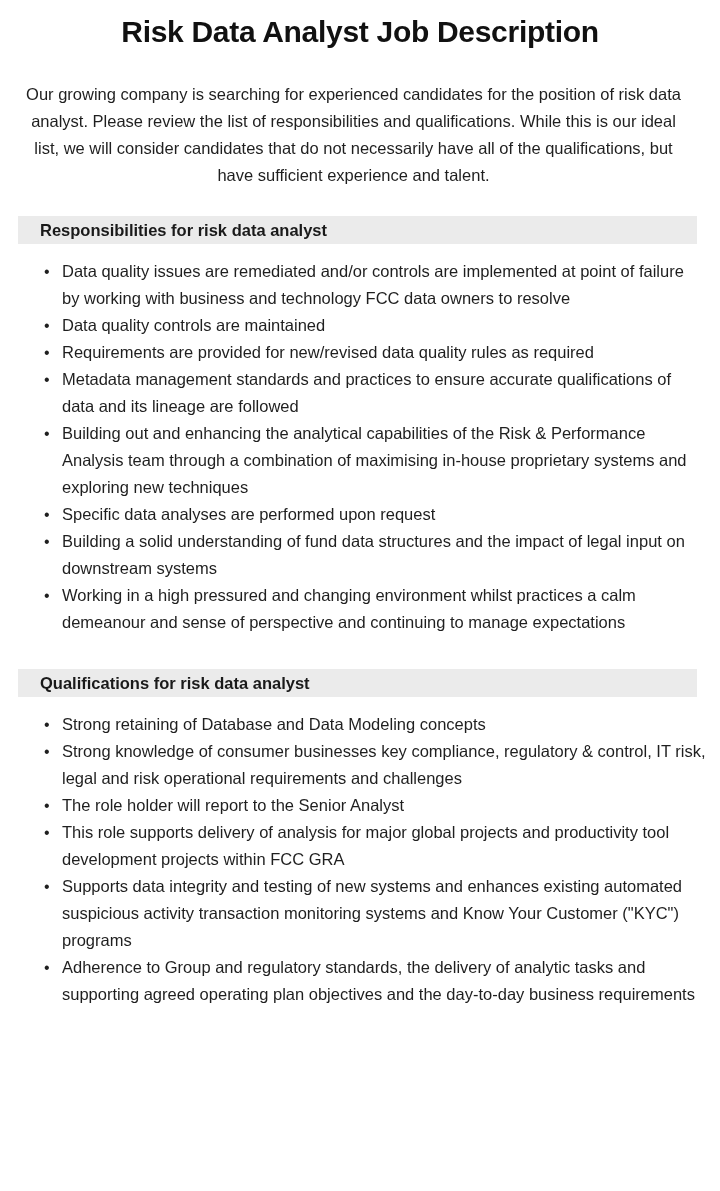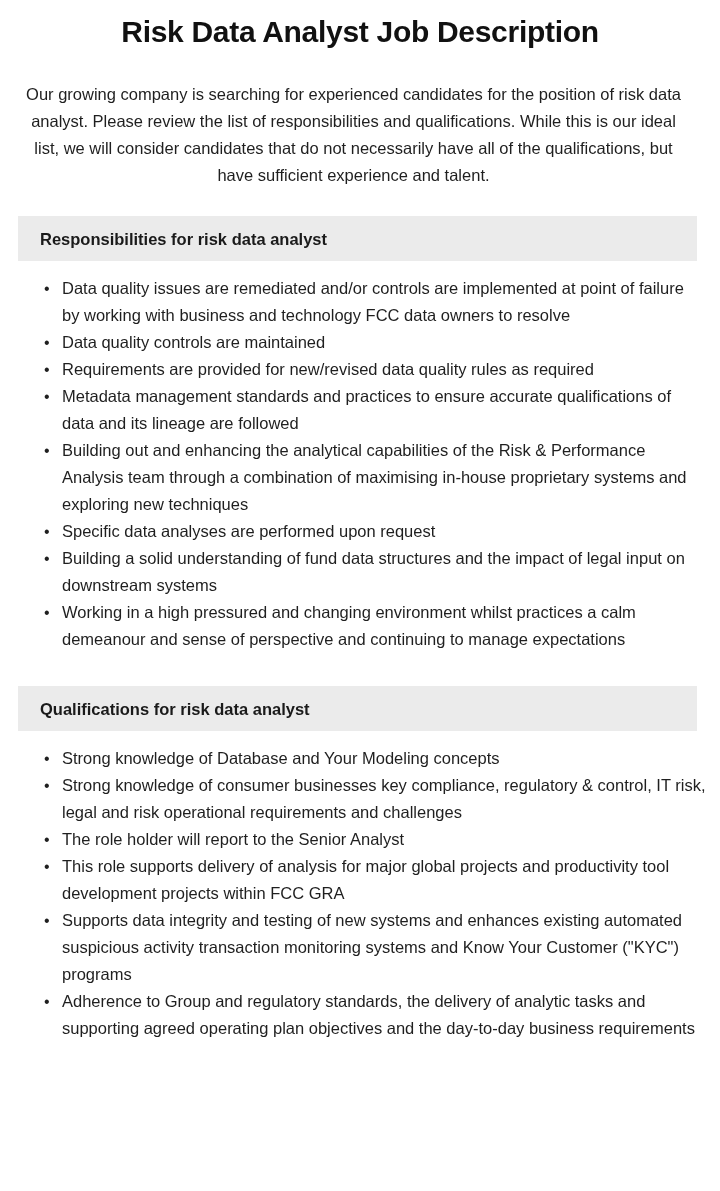--- a/index.html
+++ b/index.html
@@ -41,21 +41,21 @@
   }
   .section {
     margin: 0;
     padding: 0;
   }
   .section-header {
     background: #ebebeb;
     margin: 27px 23px 0 18px;
     padding: 11px 0 11px 22px;
     box-sizing: border-box;
-    height: 45px;
+    height: 28px;
     display: flex;
     align-items: center;
   }
   .section-header .section-title {
     font-size: 16.5px;
     font-weight: bold;
     color: #1a1a1a;
     line-height: 20px;
   }
   ul.bullets {
@@ -115,21 +115,21 @@
     </ul>
   </div>
 
   <div class="section-gap"></div>
 
   <div class="section section-qual">
     <div class="section-header">
       <span class="section-title">Qualifications for risk data analyst</span>
     </div>
     <ul class="bullets">
-      <li>Strong knowledge of Database and Your Modeling concepts</li>
+      <li>Strong retaining of Database and Data Modeling concepts</li>
       <li>Strong knowledge of consumer businesses key compliance, regulatory &amp; control, IT risk, legal and risk operational requirements and challenges</li>
       <li>The role holder will report to the Senior Analyst</li>
       <li>This role supports delivery of analysis for major global projects and productivity tool development projects within FCC GRA</li>
       <li>Supports data integrity and testing of new systems and enhances existing automated suspicious activity transaction monitoring systems and Know Your Customer ("KYC") programs</li>
       <li>Adherence to Group and regulatory standards, the delivery of analytic tasks and supporting agreed operating plan objectives and the day-to-day business requirements</li>
     </ul>
   </div>
 
 </div>
 

